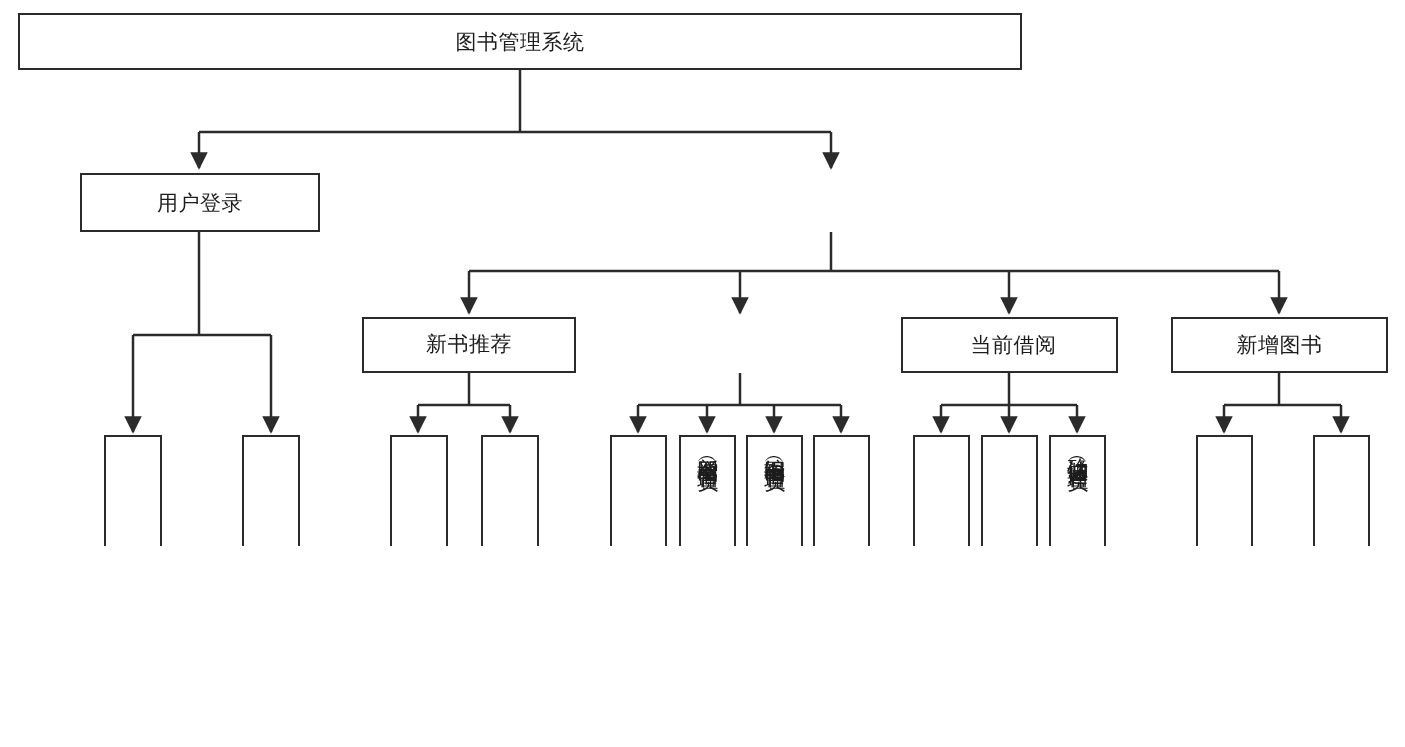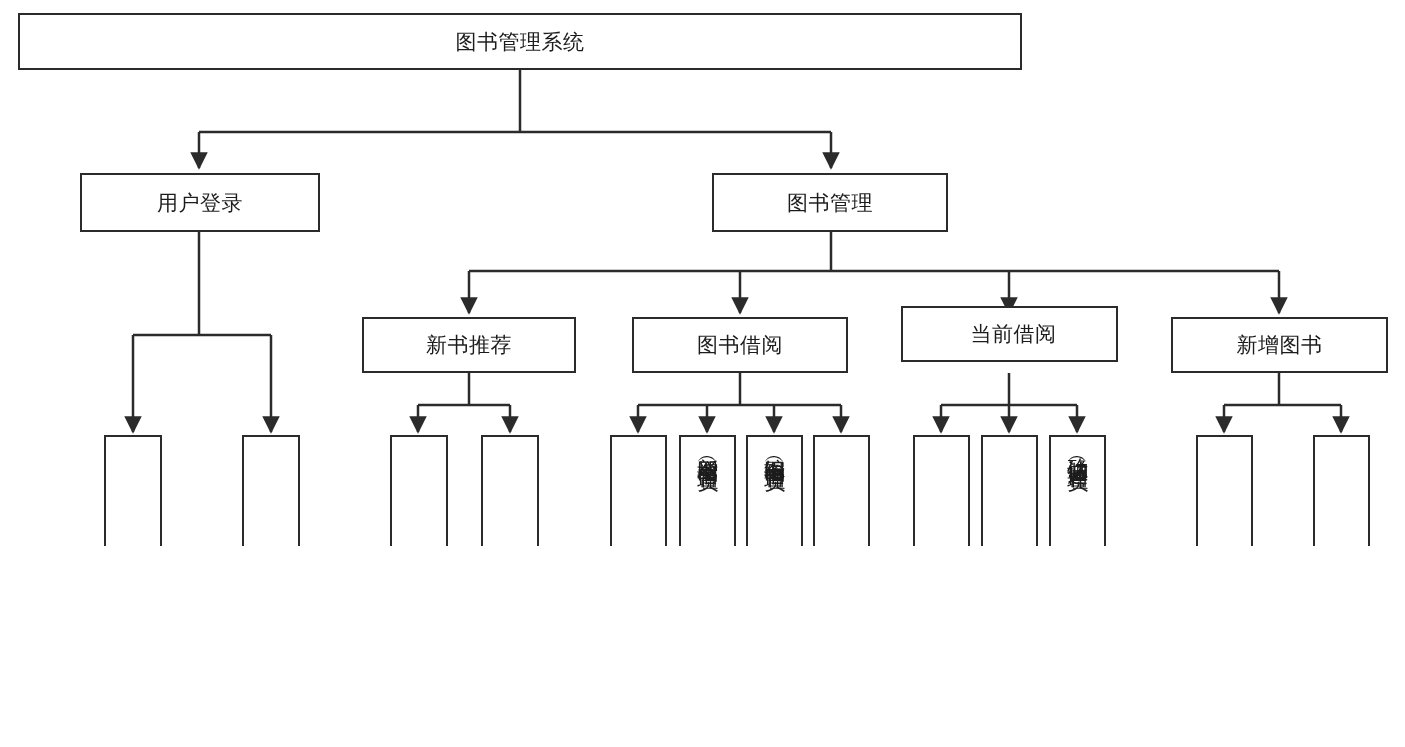--- a/index.html
+++ b/index.html
@@ -126,31 +126,25 @@
     </g>
   </svg>
 
   <div class="node horizontal" style="left:18px; top:13px; width:1004px; height:57px;">
     <span class="node-label">图书管理系统</span>
   </div>
 
   <div class="node horizontal" style="left:80px; top:173px; width:240px; height:59px;">
     <span class="node-label">用户登录</span>
   </div>
-  <div class="node horizontal" style="left:712px; top:173px; width:236px; height:59px;">
-    <span class="node-label">图书管理</span>
-  </div>
 
-  <div class="node horizontal" style="left:362px; top:317px; width:214px; height:56px;">
+  <div class="node horizontal" style="left:362px; top:317px; width:214px; height:56px;font-family:Liberation Serif, serif;">
     <span class="node-label">新书推荐</span>
   </div>
-  <div class="node horizontal" style="left:632px; top:317px; width:216px; height:56px;">
-    <span class="node-label">图书借阅</span>
-  </div>
-  <div class="node horizontal" style="left:901px; top:306px; width:217px; height:56px;padding-left:8px;">
+  <div class="node horizontal" style="left:901px; top:317px; width:217px; height:56px;padding-left:8px;">
     <span class="node-label">当前借阅</span>
   </div>
   <div class="node horizontal" style="left:1171px; top:317px; width:217px; height:56px;">
     <span class="node-label">新增图书</span>
   </div>
 
   <div class="node vertical center-text" style="left:104px; top:435px; width:58px; height:298px;">
     <span class="node-label">用户登录</span>
   </div>
   <div class="node vertical center-text" style="left:242px; top:435px; width:58px; height:298px;">

